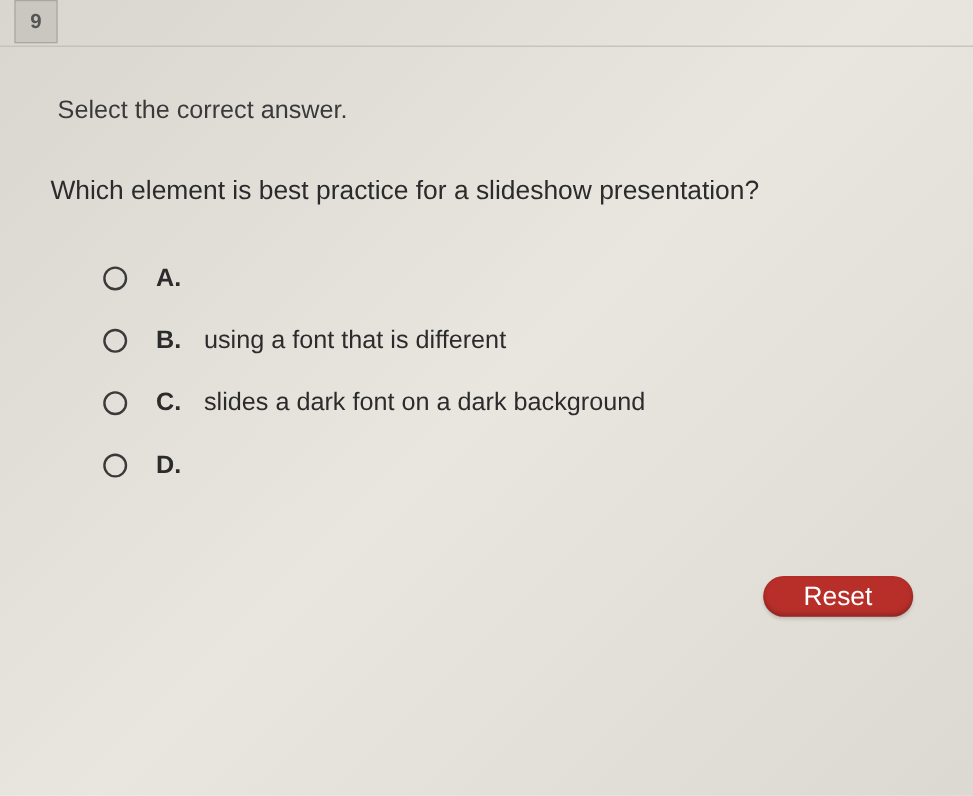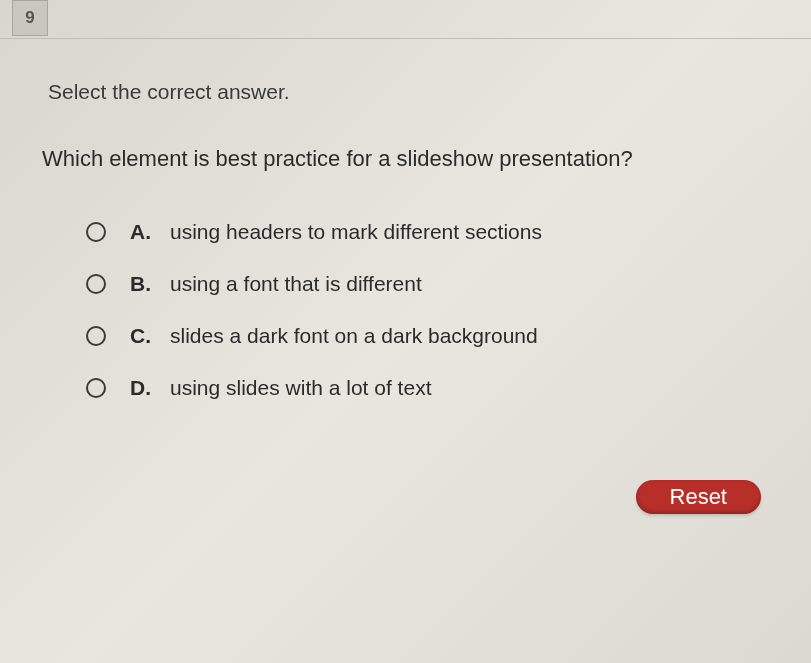--- a/index.html
+++ b/index.html
@@ -109,39 +109,37 @@
 
     <div class="instruction">Select the correct answer.</div>
 
     <div class="question">Which element is best practice for a slideshow presentation?</div>
 
     <div class="options">
 
       <div class="option-row">
         <span class="radio"></span>
         <span class="opt-letter">A.</span>
-        <span class="opt-text">using headers to mark different sections</span>
       </div>
 
       <div class="option-row">
         <span class="radio"></span>
         <span class="opt-letter">B.</span>
         <span class="opt-text">using a font that is different</span>
       </div>
 
       <div class="option-row">
         <span class="radio"></span>
         <span class="opt-letter">C.</span>
         <span class="opt-text">slides a dark font on a dark background</span>
       </div>
 
       <div class="option-row">
         <span class="radio"></span>
         <span class="opt-letter">D.</span>
-        <span class="opt-text">using slides with a lot of text</span>
       </div>
 
     </div>
 
   </div>
 
   <button class="reset-btn">Reset</button>
 
 </div>
 

